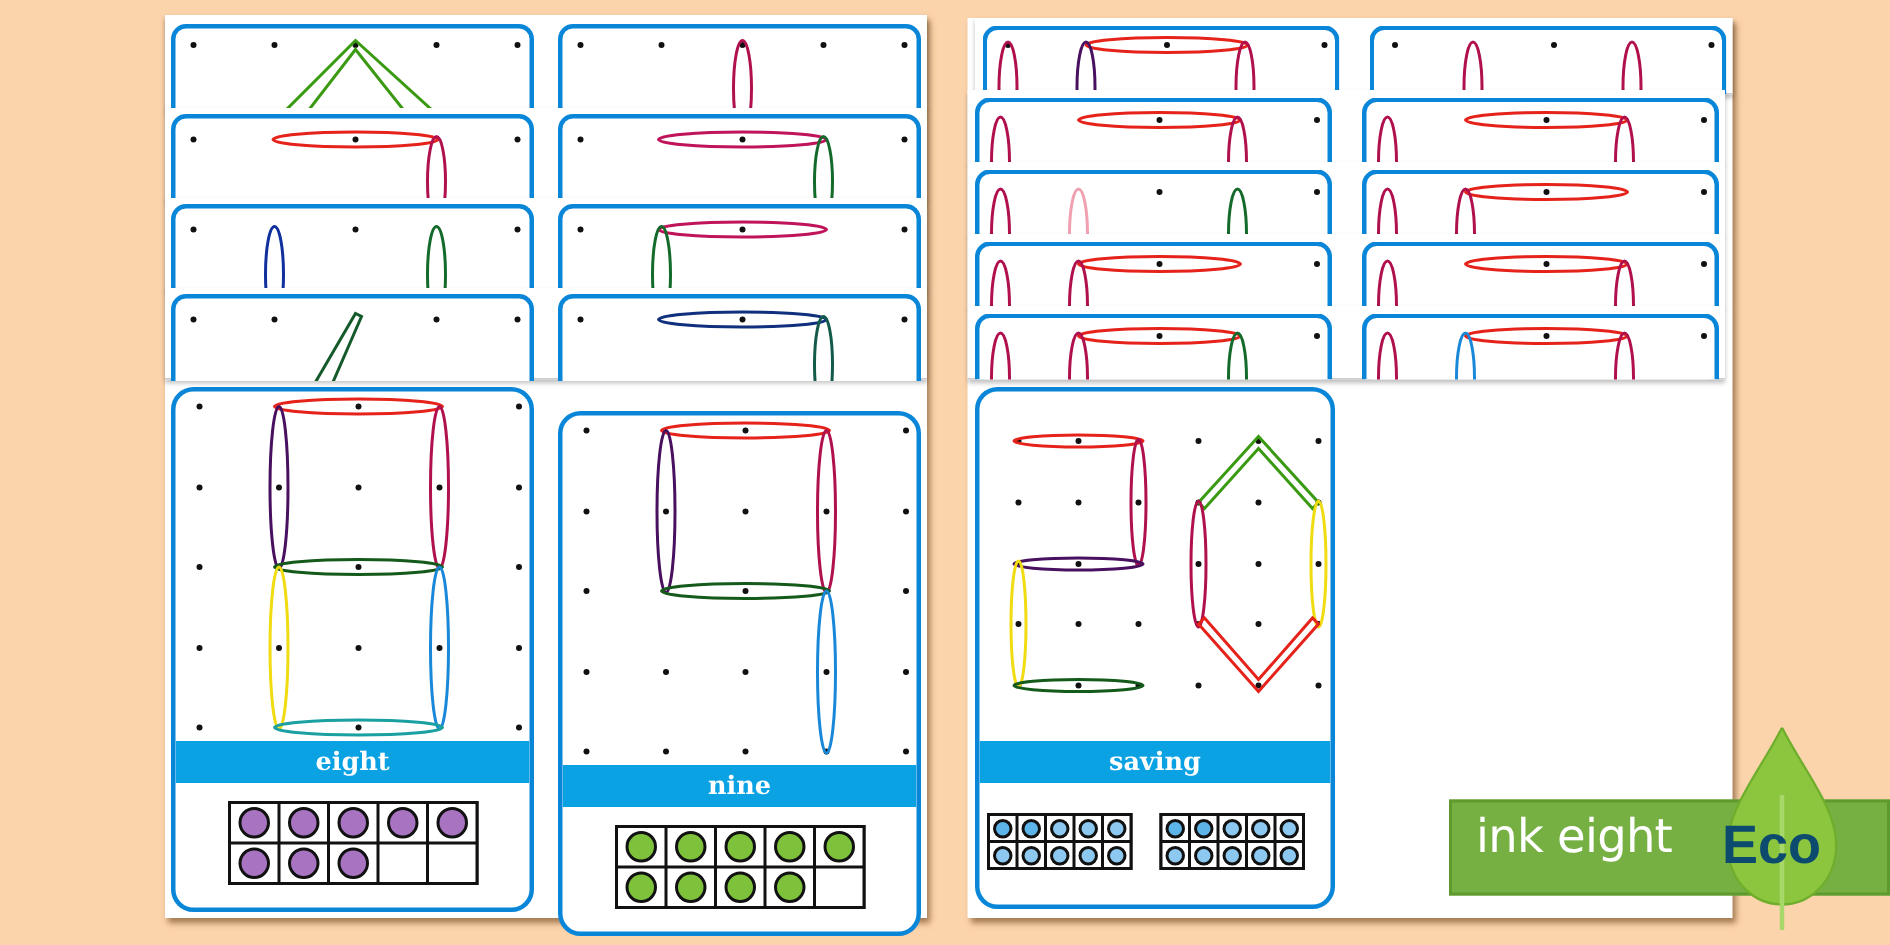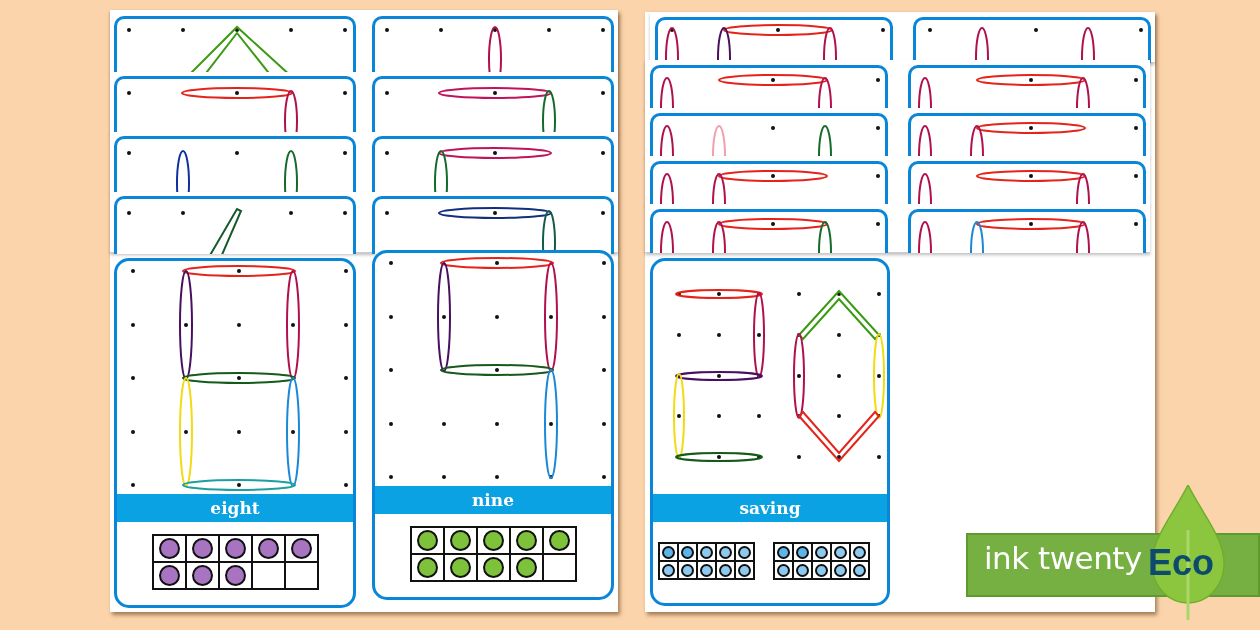--- a/index.html
+++ b/index.html
@@ -177,21 +177,21 @@
           <div class="dot" style="width:21px;height:21px;background:#a874c2;"></div>
         </div>
       <div class="cell">
           <div class="dot" style="width:21px;height:21px;background:#a874c2;"></div>
         </div>
       <div class="cell"></div>
       <div class="cell"></div>
     </div>
   </div>
 
-  <div class="card" style="left:262px;top:240px;width:242px;height:350px;z-index:5;">
+  <div class="card" style="left:262px;top:264px;width:242px;height:350px;z-index:5;">
     <svg width="242" height="240">
       <g fill="#111">
           <circle cx="16" cy="10" r="2"></circle>
           <circle cx="122" cy="10" r="2"></circle>
           <circle cx="229" cy="10" r="2"></circle>
           <circle cx="16" cy="64" r="2"></circle>
           <circle cx="69" cy="64" r="2"></circle>
           <circle cx="122" cy="64" r="2"></circle>
           <circle cx="176" cy="64" r="2"></circle>
           <circle cx="229" cy="64" r="2"></circle>
@@ -481,18 +481,18 @@
           <div class="dot" style="width:13px;height:13px;background:#8cc8f0;"></div>
         </div>
       <div class="cell">
           <div class="dot" style="width:13px;height:13px;background:#8cc8f0;"></div>
         </div>
     </div>
   </div>
 </div>
 
 <div class="eco"></div>
-<span class="eco-text">ink twenty</span>
+<span class="eco-text">ink eight</span>
 <svg class="eco-leaf" width="80" height="135">
   <path d="M40 0 C55 30 78 55 76 82 C74 104 58 118 40 118 C22 118 6 104 4 82 C2 55 25 30 40 0 Z" fill="#8cc63f" stroke="#6fae2c" stroke-width="1.5"></path>
   <line x1="40" y1="45" x2="40" y2="135" stroke="#a8d86a" stroke-width="3"></line>
 </svg>
 <span class="eco-word">Eco</span>
 
 </body></html>

